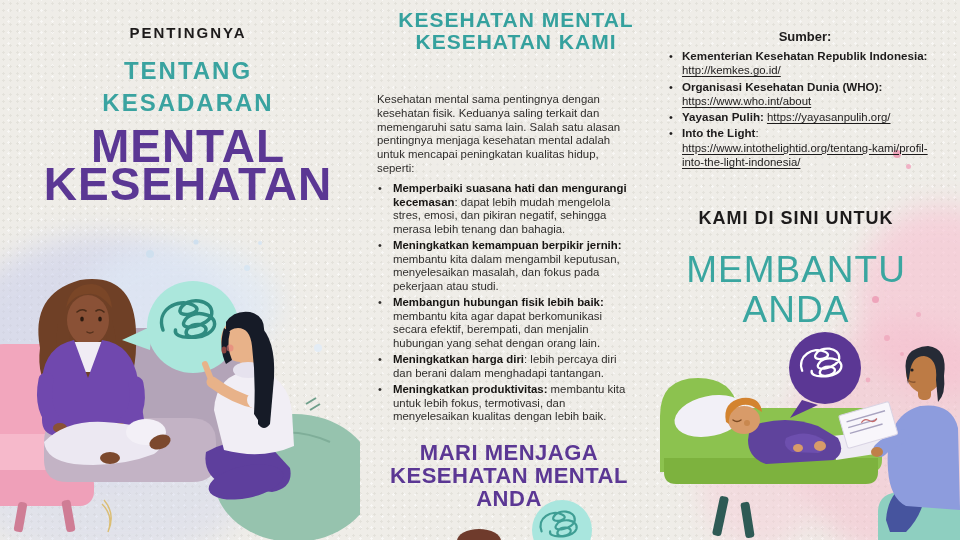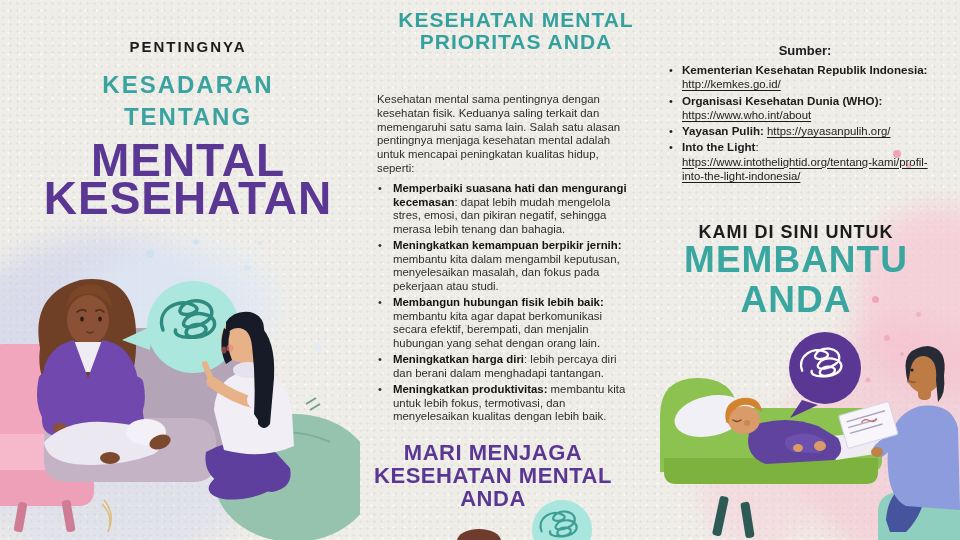--- a/index.html
+++ b/index.html
@@ -13,47 +13,47 @@
     position:absolute;inset:0;z-index:0;pointer-events:none;
     background-image:
       radial-gradient(rgba(199,196,186,.28) 1px, transparent 1.2px),
       radial-gradient(rgba(255,255,255,.55) 1px, transparent 1.2px);
     background-size:7px 7px, 11px 11px;
     background-position:0 0, 3px 5px;
   }
   .blob{position:absolute;border-radius:50%;filter:blur(14px);z-index:1;}
   .dot{position:absolute;border-radius:50%;z-index:1;}
   .illus{position:absolute;z-index:2;}
-  .txt{position:absolute;z-index:3;margin-top:14px;}
+  .txt{position:absolute;z-index:3;}
 
   
   .left-header{left:12px;top:24px;width:352px;text-align:center;color:#1d1b1b;}
   .left-kicker{font-size:15px;font-weight:800;letter-spacing:2px;line-height:18px;}
   .left-sub{margin-top:13px;font-size:24px;font-weight:800;letter-spacing:2px;line-height:32px;color:#3aa3a0;}
   .left-title{margin-top:8px;font-size:46px;font-weight:800;letter-spacing:1px;line-height:38px;color:#5b3794;}
 
   
   .mid-heading{left:363px;top:9px;width:306px;text-align:center;font-size:21px;font-weight:800;letter-spacing:1px;line-height:22px;color:#35a19e;}
   .mid-intro{left:377px;top:93px;width:258px;font-size:11.4px;line-height:13.8px;color:#2f2d2b;}
   .benefits{left:377px;top:182px;width:258px;margin:0;padding:0;list-style:none;font-size:11.4px;line-height:13.5px;color:#2f2d2b;}
   .benefits li{position:relative;padding-left:16px;margin-bottom:3px;}
   .benefits b{color:#171513;}
-  .mid-closing{left:338px;top:441px;width:310px;text-align:center;font-size:22px;font-weight:800;letter-spacing:.5px;line-height:23px;color:#5b3794;}
+  .mid-closing{left:354px;top:441px;width:310px;text-align:center;font-size:22px;font-weight:800;letter-spacing:.5px;line-height:23px;color:#5b3794;}
 
   
   .sources{left:668px;top:29px;width:274px;color:#1d1b1b;}
   .sources-title{text-align:center;font-size:13px;font-weight:800;line-height:15px;margin-bottom:5px;}
   .sources-list{margin:0;padding:0;list-style:none;font-size:11.4px;line-height:14.3px;}
   .sources-list li{position:relative;padding-left:14px;margin-bottom:2px;}
   .sources-list b{font-size:11.6px;}
   .sources-list a{color:#1d1b1b;text-decoration:underline;text-underline-offset:1.5px;cursor:pointer;word-break:break-word;}
   .sources-list a.block-link{display:block;}
   .li-dot{position:absolute;left:1px;top:0;font-size:11px;}
   .right-kicker{left:640px;top:208px;width:312px;text-align:center;font-size:18px;font-weight:800;letter-spacing:1px;line-height:20px;color:#1d1b1b;}
-  .right-title{left:640px;top:226px;width:312px;text-align:center;font-size:37px;font-weight:700;letter-spacing:1px;line-height:40px;color:#3aa6a0;}
+  .right-title{left:640px;top:250px;width:312px;text-align:center;font-size:37px;font-weight:400;letter-spacing:1px;line-height:40px;color:#3aa6a0;}
 
   .bottom-circle{left:531px;top:499px;z-index:2;}
   .head-bump{position:absolute;left:457px;top:529px;width:44px;height:24px;background:#6f3b2c;border-radius:50% 50% 0 0;z-index:2;}
 </style>
 </head>
 <body>
 
 <div class="texture"></div>
 
 <div class="blob" style="left:-50px;top:235px;width:300px;height:240px;background:#c8cdec;opacity:.55"></div>
@@ -63,22 +63,22 @@
 <div class="blob" style="left:790px;top:320px;width:230px;height:240px;background:#f5becd;opacity:.55"></div>
 <div class="blob" style="left:700px;top:420px;width:120px;height:130px;background:#f6ccd7;opacity:.5"></div>
 <div class="dot" style="left:893px;top:150px;width:8px;height:8px;background:#eea5bb"></div>
 <div class="dot" style="left:906px;top:164px;width:5px;height:5px;background:#f0b2c5"></div>
 <div class="dot" style="left:872px;top:296px;width:7px;height:7px;background:#eea5bb"></div>
 <div class="dot" style="left:916px;top:312px;width:5px;height:5px;background:#f0b2c5"></div>
 
 <header class="txt left-header">
   <div class="left-kicker">PENTINGNYA</div>
   <div class="left-sub">
+      <div>TENTANG</div>
       <div>KESADARAN</div>
-      <div>TENTANG</div>
     </div>
   <div class="left-title">
       <div>MENTAL</div>
       <div>KESEHATAN</div>
     </div>
 </header>
 
 <svg class="illus" style="left:0;top:228px" width="360" height="312" viewBox="0 0 360 312">
   <g>
     <circle cx="150" cy="26" r="4" fill="#cfe0ef"></circle>
@@ -148,21 +148,21 @@
     <path d="M224 100 Q218 120 226 136 L232 132 Q226 118 230 104 Z" fill="#161b27"></path>
     <path d="M258 96 Q276 110 274 150 L270 196 Q264 204 258 196 Z" fill="#161b27"></path>
     <circle cx="230" cy="120" r="3.5" fill="#e77f7a" opacity=".6"></circle>
     <ellipse cx="224" cy="122" rx="2.5" ry="3.5" fill="#8c4440"></ellipse>
   </g>
   <path d="M104 272 Q116 286 108 304 Q114 288 102 276" stroke="#d9b14c" stroke-width="1.4" fill="none" opacity=".75"></path>
 </svg>
 
 <h1 class="txt mid-heading" style="margin:0">
     <div>KESEHATAN MENTAL</div>
-    <div>PRIORITAS ANDA</div>
+    <div>KESEHATAN KAMI</div>
   </h1>
 <p class="txt mid-intro" style="margin:0">Kesehatan mental sama pentingnya dengan kesehatan fisik. Keduanya saling terkait dan memengaruhi satu sama lain. Salah satu alasan pentingnya menjaga kesehatan mental adalah untuk mencapai peningkatan kualitas hidup, seperti:</p>
 <ul class="txt benefits">
     <li><span class="li-dot">•</span><b>Memperbaiki suasana hati dan mengurangi kecemasan</b><span>: dapat lebih mudah mengelola stres, emosi, dan pikiran negatif, sehingga merasa lebih tenang dan bahagia.</span></li>
     <li><span class="li-dot">•</span><b>Meningkatkan kemampuan berpikir jernih:</b><span> membantu kita dalam mengambil keputusan, menyelesaikan masalah, dan fokus pada pekerjaan atau studi.</span></li>
     <li><span class="li-dot">•</span><b>Membangun hubungan fisik lebih baik:</b><span> membantu kita agar dapat berkomunikasi secara efektif, berempati, dan menjalin hubungan yang sehat dengan orang lain.</span></li>
     <li><span class="li-dot">•</span><b>Meningkatkan harga diri</b><span>: lebih percaya diri dan berani dalam menghadapi tantangan.</span></li>
     <li><span class="li-dot">•</span><b>Meningkatkan produktivitas:</b><span> membantu kita untuk lebih fokus, termotivasi, dan menyelesaikan kualitas dengan lebih baik.</span></li>
   </ul>
 <h2 class="txt mid-closing" style="margin:0">

